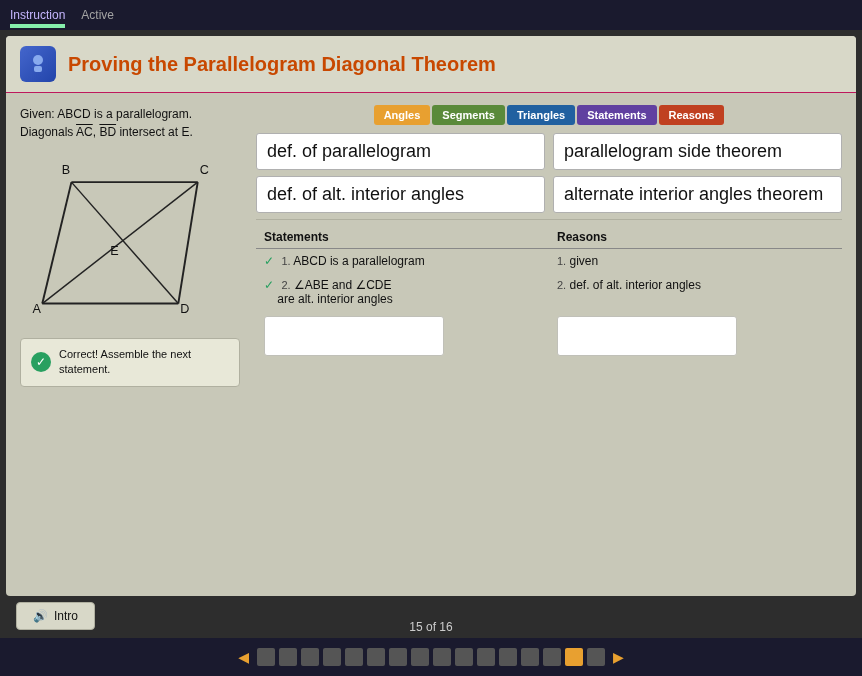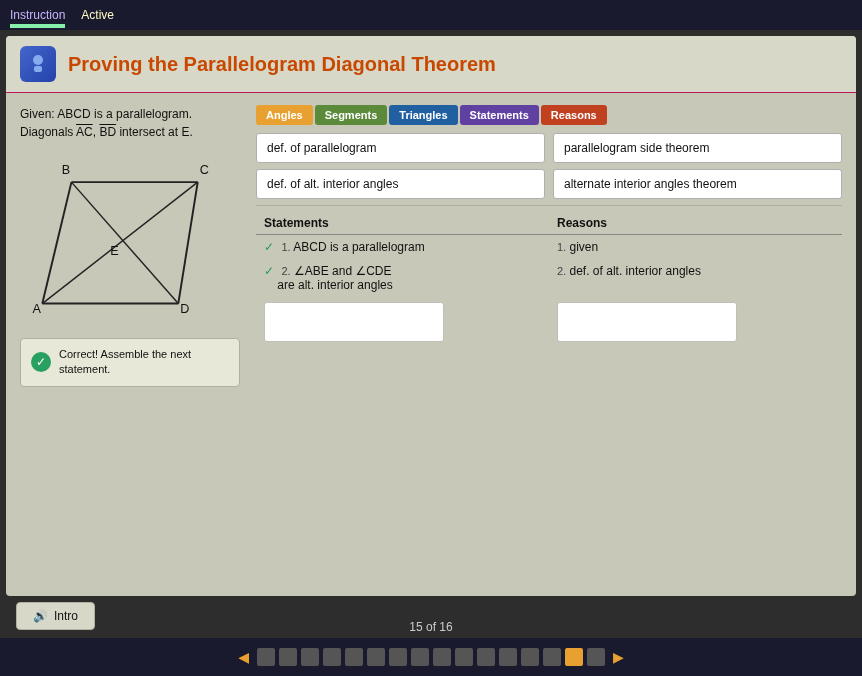--- a/index.html
+++ b/index.html
@@ -21,21 +21,21 @@
       color: #fff;
       font-size: 16px;
       font-weight: bold;
     }
     #nav-bar {
       display: flex;
       gap: 16px;
       margin-top: 2px;
     }
     .nav-item {
-      color: #fef9c3;
+      color: #a3a3a3;
       font-size: 12px;
       cursor: pointer;
       padding-bottom: 2px;
     }
     .nav-item.active {
       border-bottom: 4px solid #86efac;
       color: #c4b5fd;
     }
 
     
@@ -137,20 +137,21 @@
     
     #right-panel {
       flex: 1;
     }
 
     
     #tab-bar {
       display: flex;
       gap: 2px;
       margin-bottom: 8px;
+      justify-content: center;
     }
     .tab-btn {
       padding: 4px 10px;
       font-size: 11px;
       font-weight: bold;
       border: none;
       border-radius: 3px;
       cursor: pointer;
       color: #fff;
     }
@@ -165,21 +166,21 @@
       display: flex;
       gap: 8px;
       margin-bottom: 6px;
     }
     .drag-item {
       flex: 1;
       background: #fff;
       border: 1px solid #b0b0b0;
       border-radius: 3px;
       padding: 7px 10px;
-      font-size: 12px;
+      font-size: 18px;
       color: #111;
     }
     .drag-divider {
       width: 100%;
       height: 1px;
       background: #b0b0a0;
       margin: 6px 0;
     }
 
     

